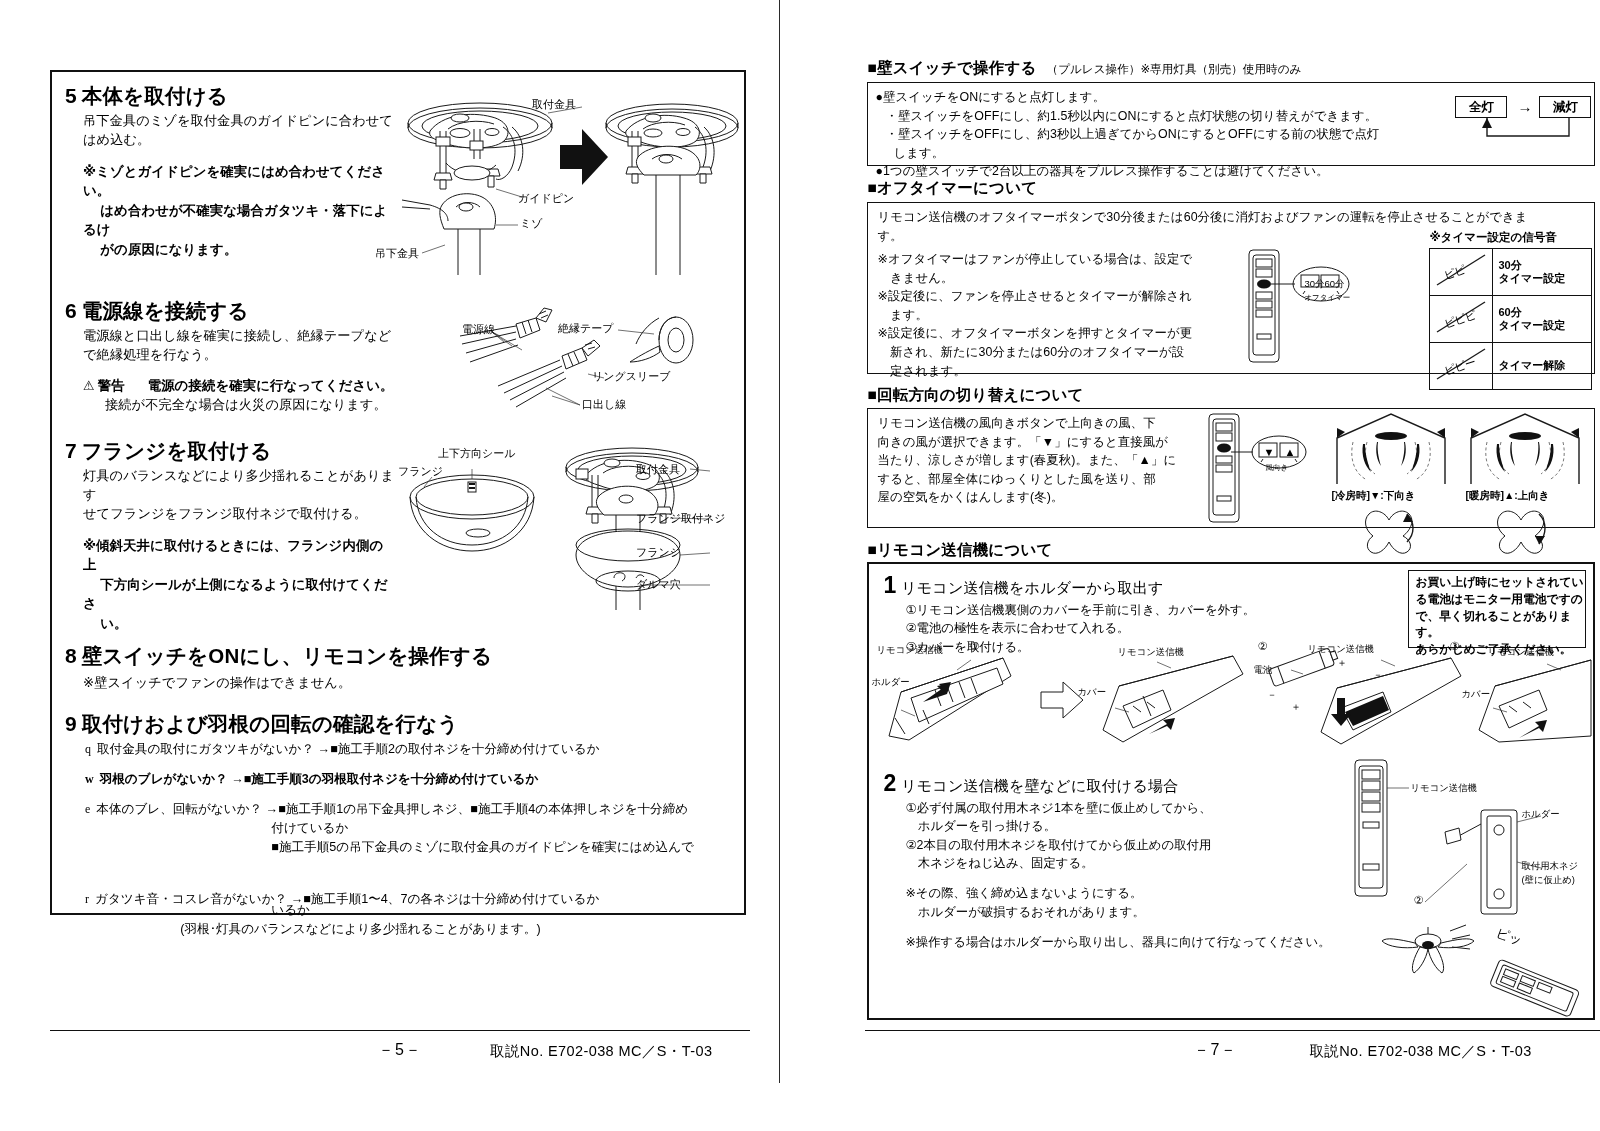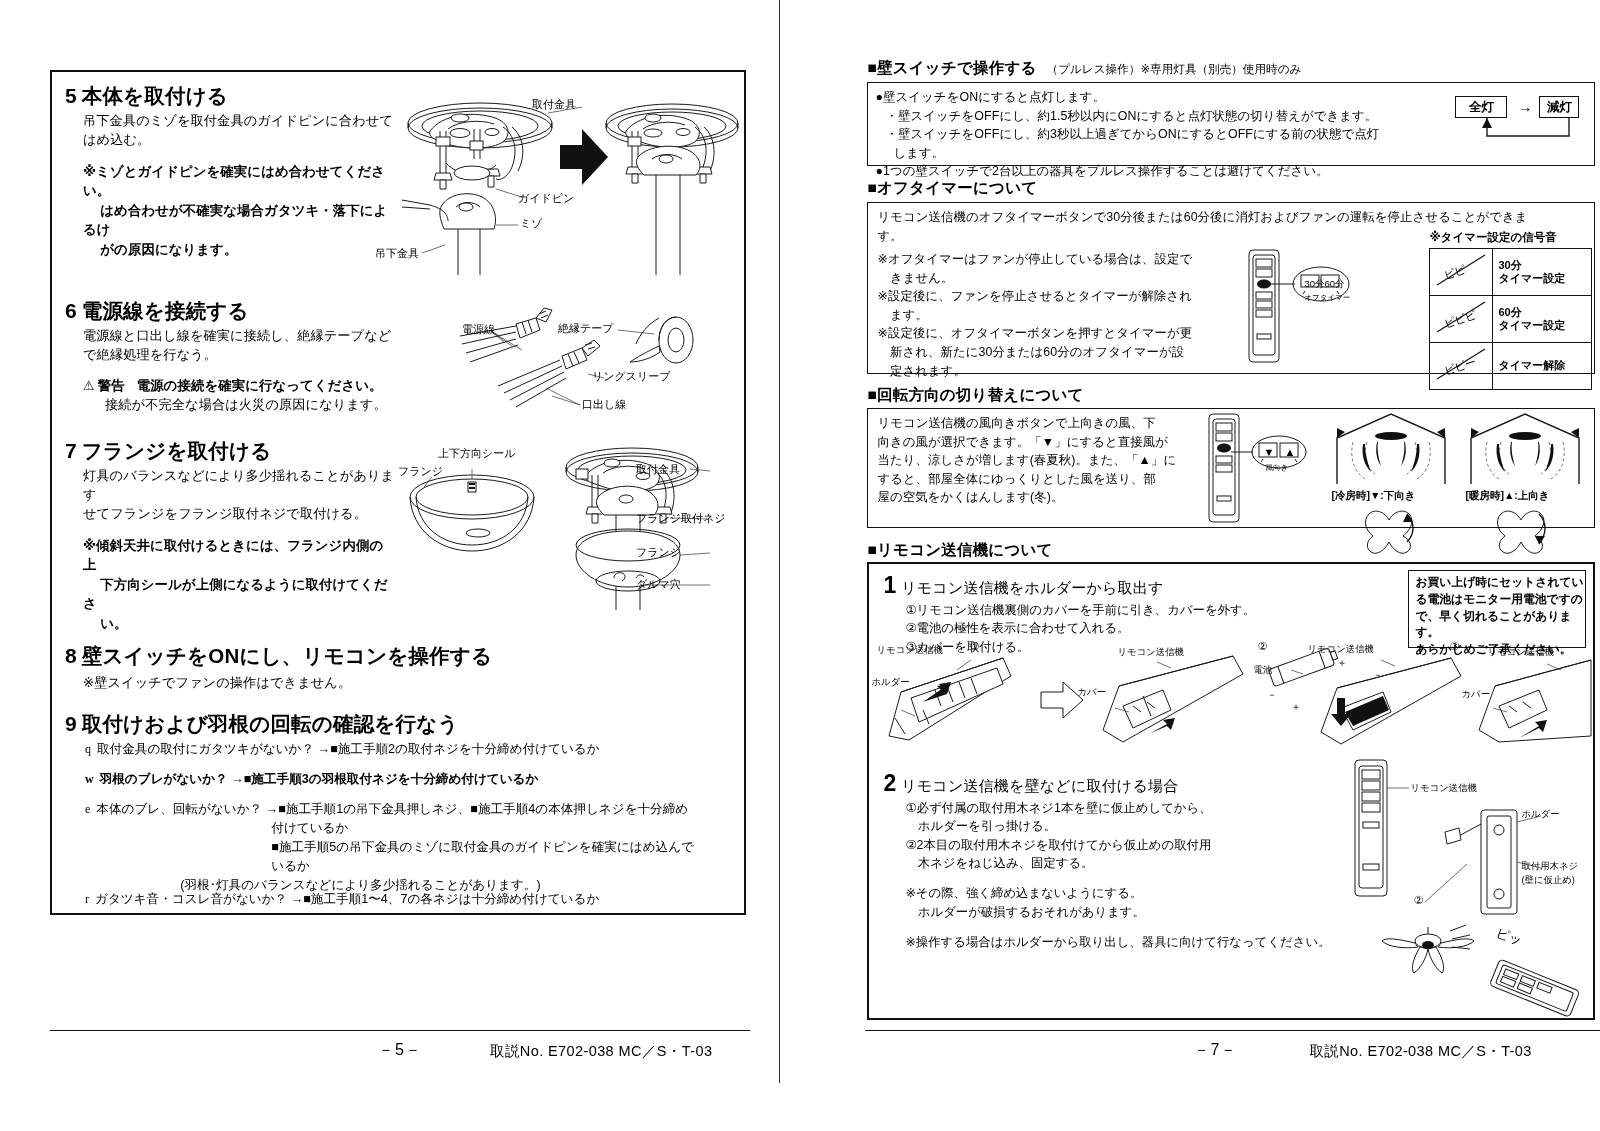--- a/index.html
+++ b/index.html
@@ -264,21 +264,21 @@
       <div style="white-space:nowrap;">
         <span class="step-num">6</span><span class="step-title">電源線を接続する</span>
       </div>
       <div class="body-text" style="margin-top:3px;margin-left:18px;">
         <div>電源線と口出し線を確実に接続し、絶縁テープなど</div>
         <div>で絶縁処理を行なう。</div>
       </div>
       <div style="margin-top:12px;margin-left:18px;">
         <div style="display:flex;align-items:baseline;">
           <span style="font-size:13px;margin-right:3px;">⚠</span>
-          <span class="note-text" style="margin-right:12px;">警告</span>
+          <span class="note-text" style="margin-right:23px;">警告</span>
           <span class="note-text">電源の接続を確実に行なってください。</span>
         </div>
         <div class="body-text" style="margin-left:22px;">接続が不完全な場合は火災の原因になります。</div>
       </div>
     </div>
 
     <div class="blk" style="left:440px;top:300px;width:300px;height:130px;">
       <svg width="300" height="130" viewBox="0 0 300 130">
 
         <path class="ln" d="M20 36 L76 26 M22 44 L76 32 M26 53 L76 39 M30 62 L78 45"></path>
@@ -397,21 +397,21 @@
     <div class="chk-row" style="left:85px;top:770px;font-weight:bold;">
       <span class="chk-key">w</span><span>羽根のブレがないか？ →■施工手順3の羽根取付ネジを十分締め付けているか</span>
     </div>
     <div class="chk-row" style="left:85px;top:800px;width:650px;">
       <div style="display:flex;">
         <span class="chk-key">e</span>
         <div>
           <div>本体のブレ、回転がないか？ →■施工手順1の吊下金具押しネジ、■施工手順4の本体押しネジを十分締め</div>
           <div style="margin-left:175px;">付けているか</div>
           <div style="margin-left:175px;">■施工手順5の吊下金具のミゾに取付金具のガイドピンを確実にはめ込んで</div>
-          <div style="margin-left:175px;">いるか</div>
+          <div style="margin-left:175px;margin-top:44px;">いるか</div>
           <div style="margin-left:84px;">(羽根･灯具のバランスなどにより多少揺れることがあります。)</div>
         </div>
       </div>
     </div>
     <div class="chk-row" style="left:85px;top:890px;">
       <span class="chk-key">r</span><span>ガタツキ音・コスレ音がないか？ →■施工手順1〜4、7の各ネジは十分締め付けているか</span>
     </div>
 
     <div class="footer-line" style="left:50px;top:1030px;width:700px;"></div>
     <div class="page-no" style="left:378px;top:1040px;">－5－</div>
@@ -432,21 +432,21 @@
     <div class="blk rbody" style="left:40px;top:88px;width:560px;">
       <div>●壁スイッチをONにすると点灯します。</div>
       <div style="margin-left:10px;">・壁スイッチをOFFにし、約1.5秒以内にONにすると点灯状態の切り替えができます。</div>
       <div style="margin-left:10px;">・壁スイッチをOFFにし、約3秒以上過ぎてからONにするとOFFにする前の状態で点灯</div>
       <div style="margin-left:18px;">します。</div>
       <div>●1つの壁スイッチで2台以上の器具をプルレス操作することは避けてください。</div>
     </div>
 
     <div class="lightbox" style="left:620px;top:96px;width:52px;height:22px;">全灯</div>
     <div class="blk" style="left:682px;top:98px;font-size:15px;font-weight:bold;">→</div>
-    <div class="lightbox" style="left:704px;top:96px;width:40px;height:22px;">減灯</div>
+    <div class="lightbox" style="left:704px;top:96px;width:52px;height:22px;">減灯</div>
     <svg class="blk" width="160" height="36" style="left:616px;top:116px;">
       <path class="ln2" d="M36 2 L36 20 L118 20 L118 2"></path>
       <path class="fillk" d="M36 2 L31 12 L41 12 Z"></path>
     </svg>
 
     <div class="sec-head blk" style="left:32px;top:178px;">■オフタイマーについて</div>
     <div class="thinbox" style="left:32px;top:202px;width:728px;height:172px;"></div>
     <div class="blk rbody" style="left:42px;top:208px;width:712px;">
       <div>リモコン送信機のオフタイマーボタンで30分後または60分後に消灯およびファンの運転を停止させることができま</div>
       <div>す。</div>

